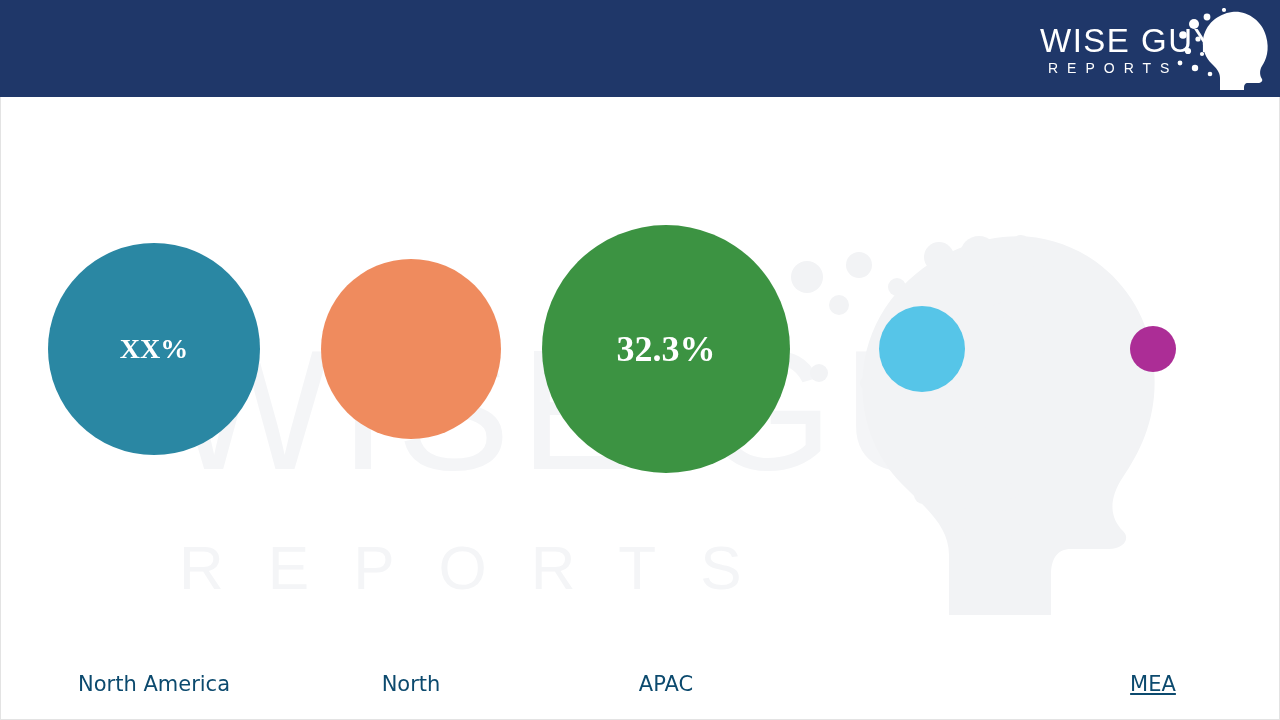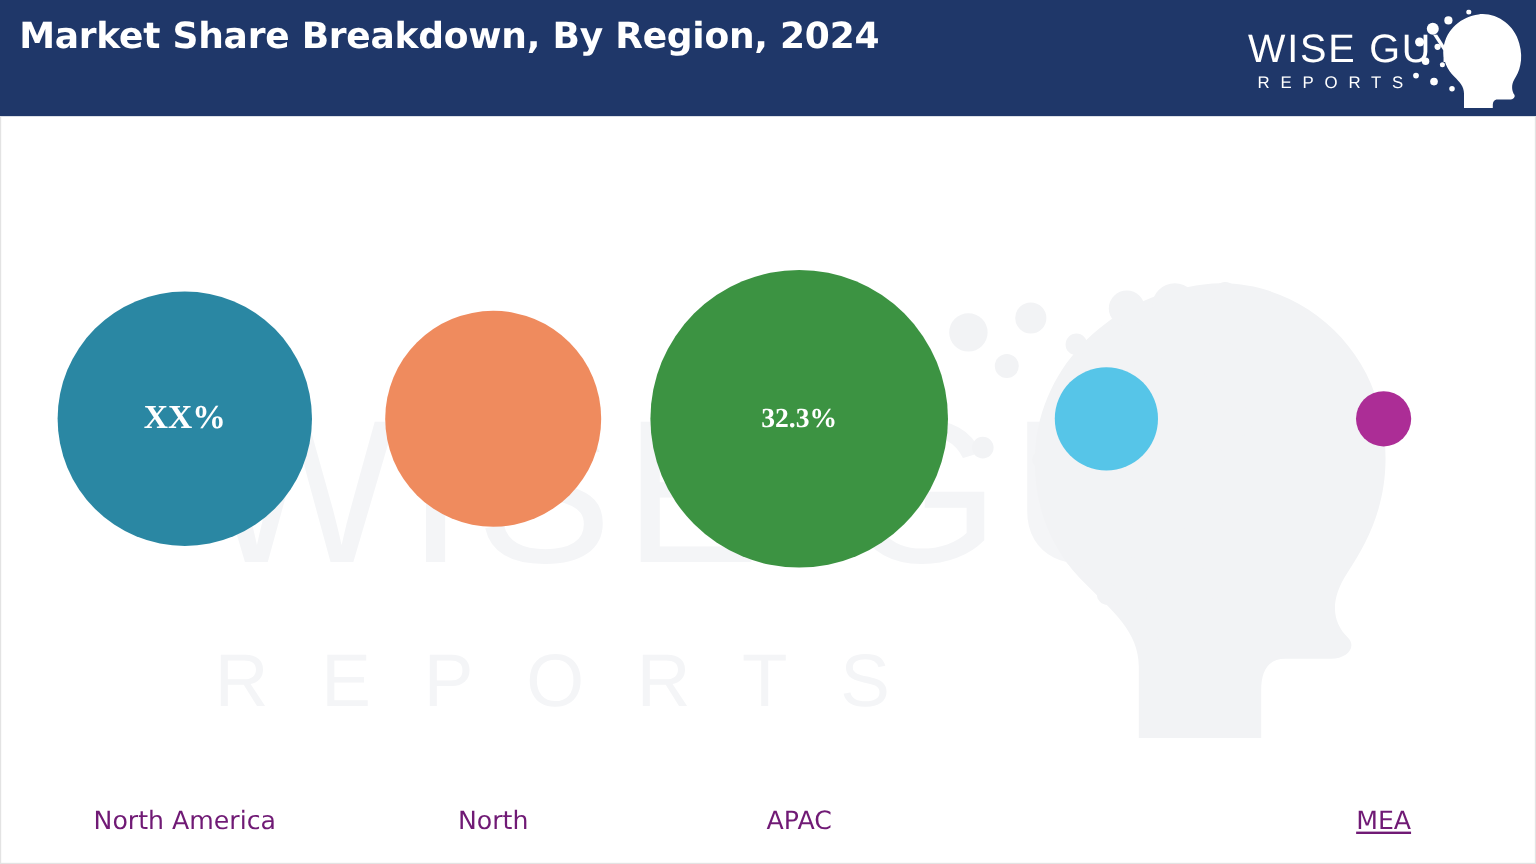--- a/index.html
+++ b/index.html
@@ -150,41 +150,40 @@
     justify-content: center;
   }
   .bubble-label {
     color: #ffffff;
     font-weight: bold;
     font-size: 28px;
     font-family: Liberation Serif, serif;
     white-space: nowrap;
   }
   .bubble-label.big {
-    font-size: 23px;
+    font-size: 36px;
   }
 
   
   .cat-label {
     position: absolute;
     font-size: 21px;
-    color: #701a75;
+    color: #0c4a6e;
     font-family: "DejaVu Sans", sans-serif;
     white-space: nowrap;
     text-align: center;
     transform: translateX(-50%);
   }
 </style>
 </head>
 <body>
 
 <div class="page">
 
   <div class="header">
-    <div class="header-title">Market Share Breakdown, By Region, 2024</div>
 
     <div class="logo">
       <div class="logo-text-main">WISE GUY</div>
       <div class="logo-text-sub">REPORTS</div>
       <svg class="logo-head" viewBox="0 0 100 82">
         <g fill="#ffffff">
           <path d="M58 4 C72 2 88 12 92 28 C96 42 92 52 88 58 C85 63 86 68 88 71 C89 73 87 75 84 75 L74 75 C71 75 70 77 70 80 L70 82 L46 82 L46 70 C46 64 42 60 38 56 C32 50 28 42 29 32 C31 16 44 6 58 4 Z"></path>
           <circle cx="20" cy="16" r="5"></circle>
           <circle cx="33" cy="9" r="3.4"></circle>
           <circle cx="9" cy="27" r="3.8"></circle>

